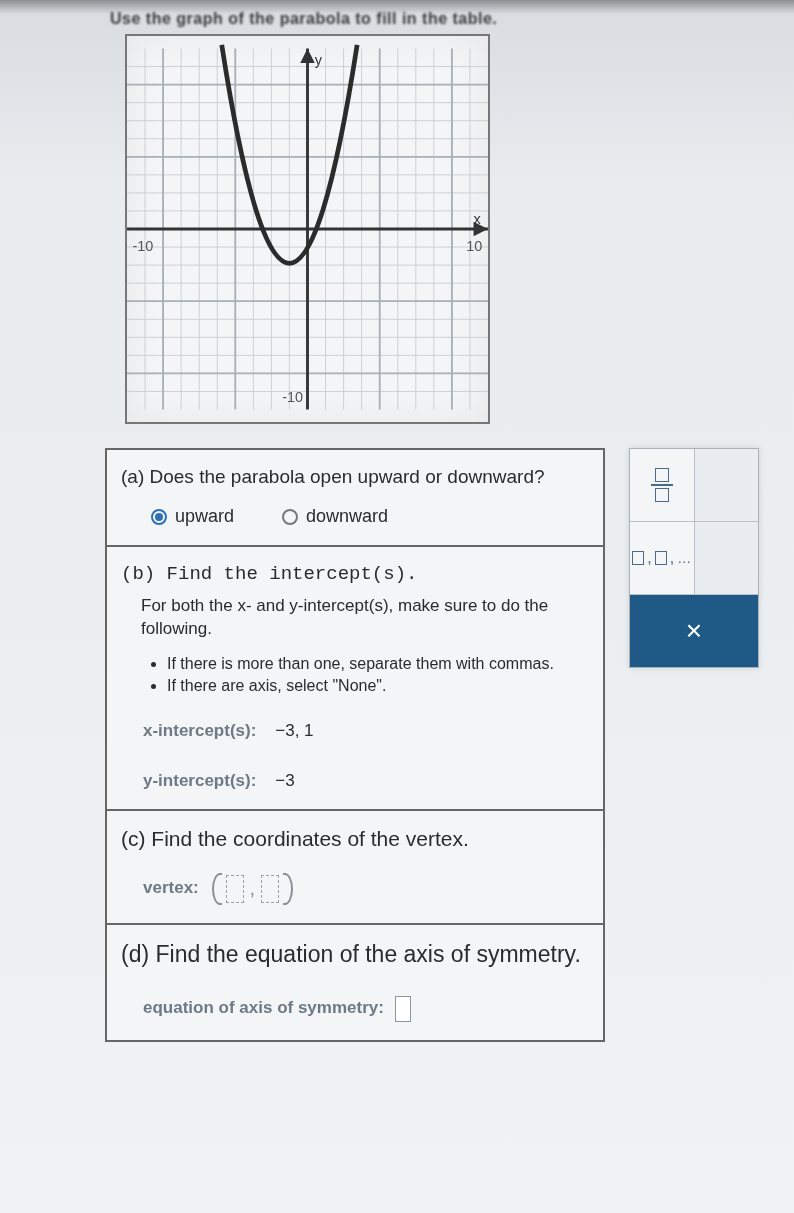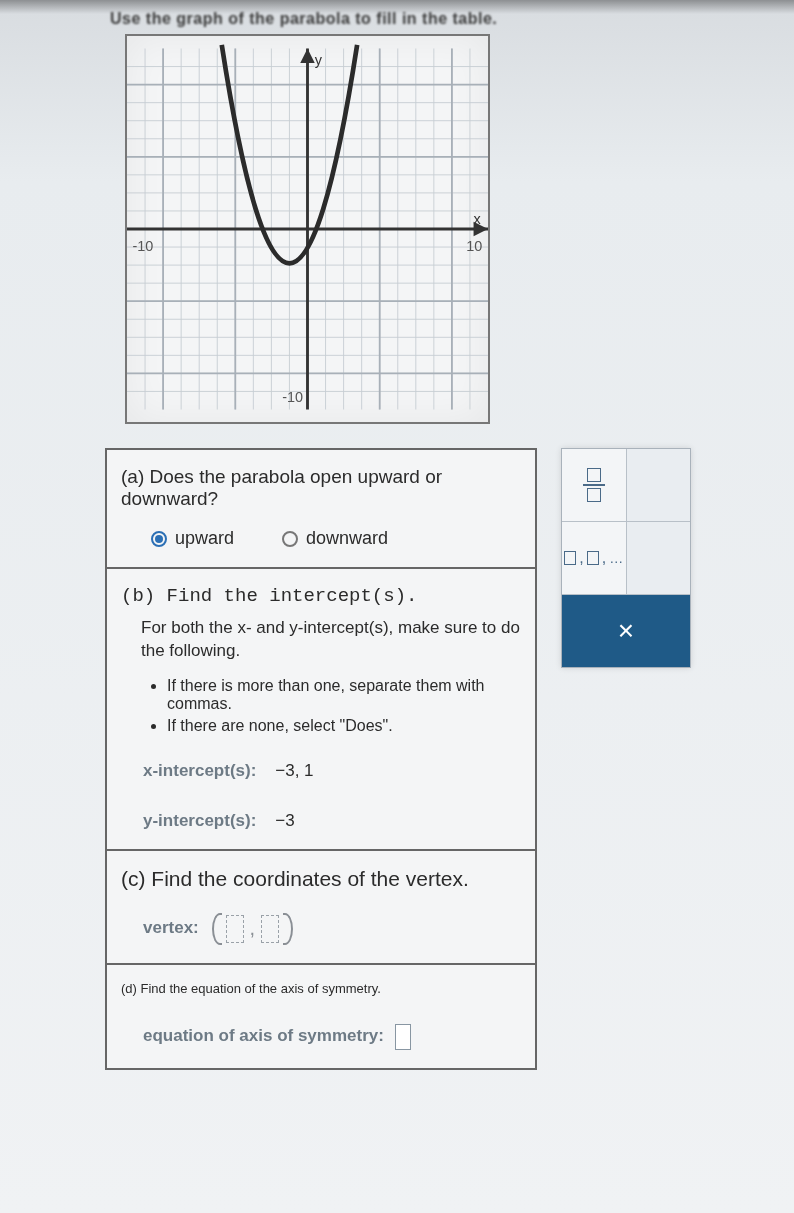--- a/index.html
+++ b/index.html
@@ -30,21 +30,21 @@
     position: relative;
     box-shadow: inset 0 0 40px rgba(0,0,0,0.06);
   }
   .graph-wrap svg { width: 100%; height: 100%; display: block; }
   .main-row {
     display: flex;
     align-items: flex-start;
   }
   .qtable {
     margin-left: 105px;
-    width: 432px;
+    width: 500px;
     border: 2px solid #666;
     border-collapse: collapse;
     background: #f4f5f6;
   }
   .qcell {
     border: 2px solid #666;
     padding: 16px 14px 18px 14px;
     font-size: 18px;
     color: #2b2b2b;
   }
@@ -231,21 +231,21 @@
     </div>
   </td>
         </tr>
 
   <tr>
           <td class="qcell">
     <div style="font-size:19px;font-family:Liberation Mono, monospace;">(b) Find the intercept(s).</div>
     <div class="sub">For both the x- and y-intercept(s), make sure to do the following.</div>
     <ul class="bullets">
       <li>If there is more than one, separate them with commas.</li>
-      <li>If there are none, select "Does".</li>
+      <li>If there are axis, select "None".</li>
     </ul>
     <div class="ans-row">
       <span class="faded">x-intercept(s):</span>
       &nbsp;&nbsp;
       <span>−3, 1</span>
     </div>
     <div class="ans-row" style="margin-top:30px;">
       <span class="faded">y-intercept(s):</span>
       &nbsp;&nbsp;
       <span>−3</span>
@@ -264,21 +264,21 @@
         <span class="comma">,</span>
         <span class="slot"></span>
         <span class="paren right"></span>
       </span>
     </div>
   </td>
         </tr>
 
   <tr>
           <td class="qcell">
-    <div style="font-size:13px;">(d) Find the equation of the axis of symmetry.</div>
+    <div style="font-size:23px;">(d) Find the equation of the axis of symmetry.</div>
     <div class="ans-row faded" style="margin-top:28px;">
       <span>equation of axis of symmetry:</span>
       <span class="eq-slot"></span>
     </div>
   </td>
         </tr>
 </tbody>
     </table>
 
 <div class="palette">

